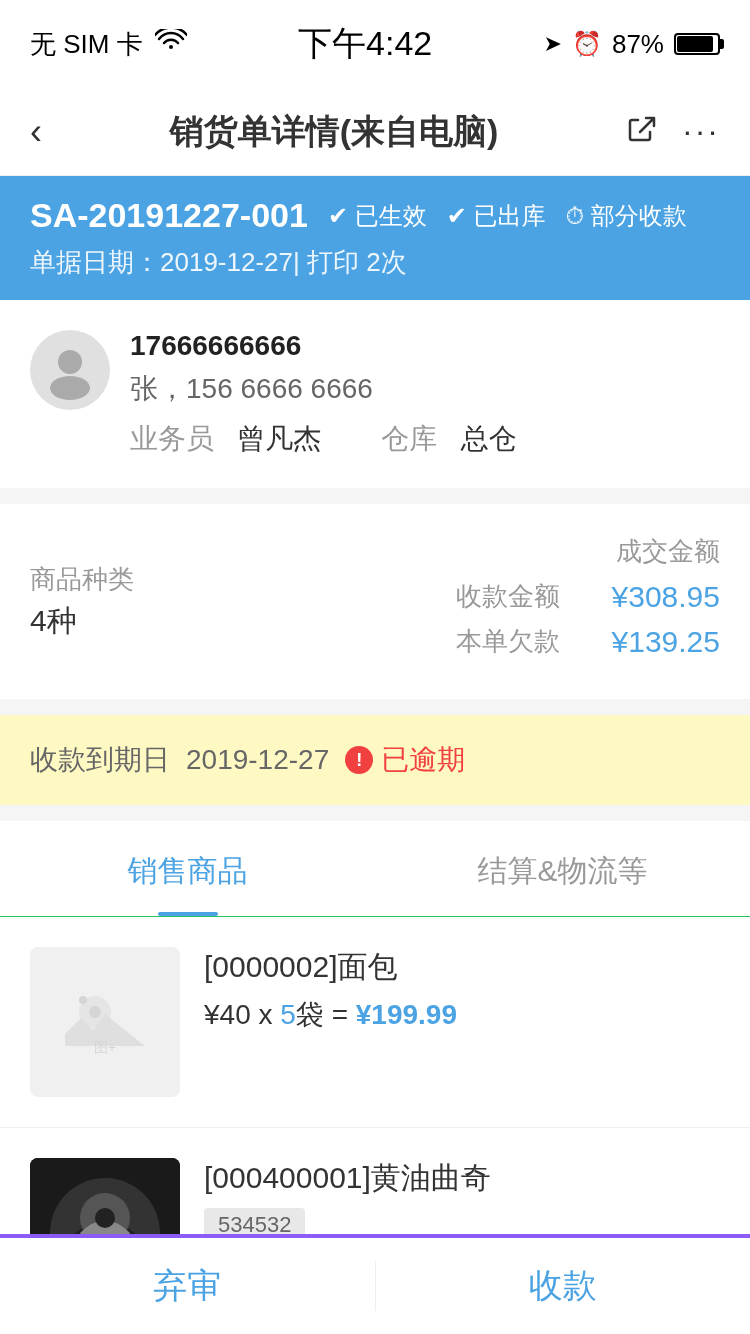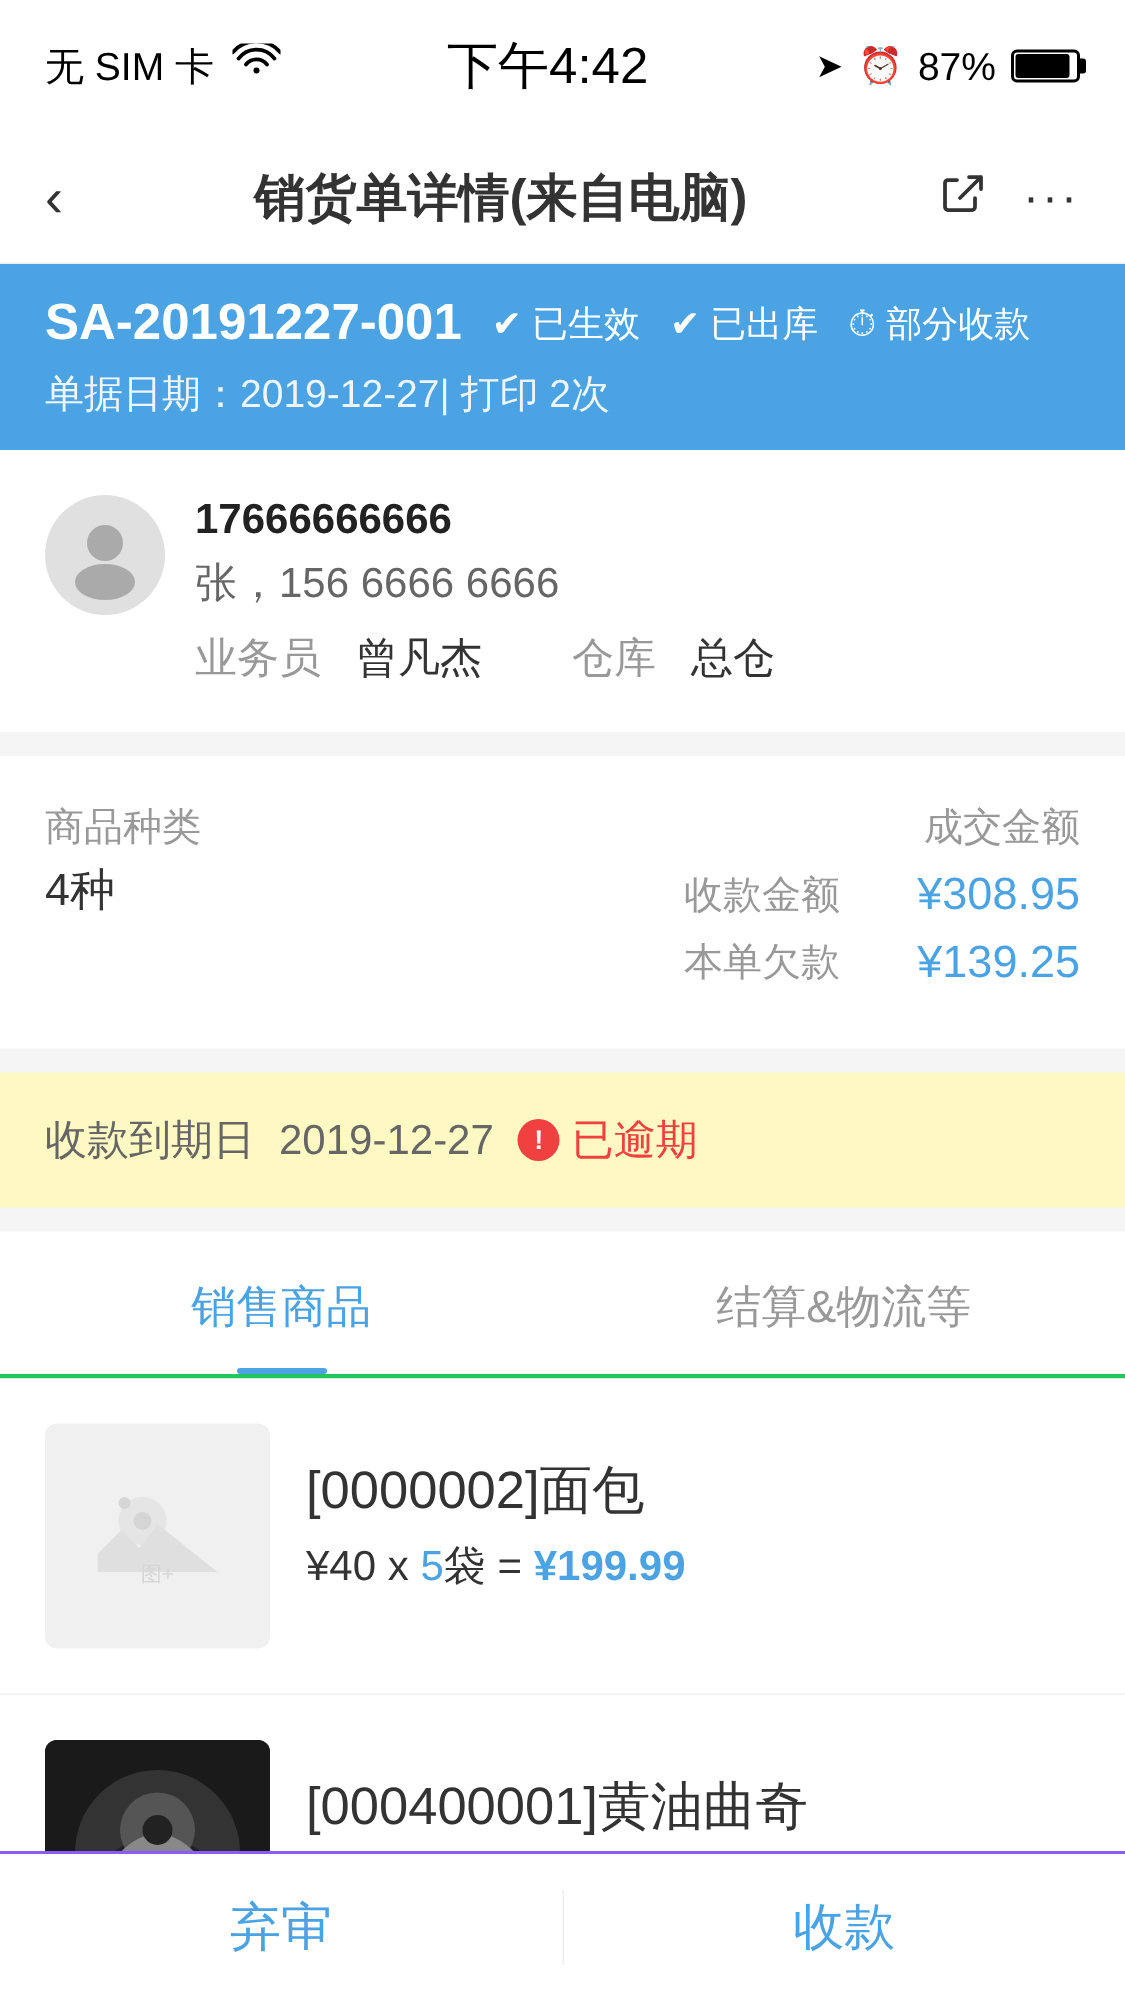--- a/index.html
+++ b/index.html
@@ -102,21 +102,21 @@
     .customer-meta { display: flex; align-items: center; gap: 60px; font-size: 28px; color: #666; }
     .meta-label { color: #999; }
     .meta-value { color: #333; font-weight: 500; }
 
     
     .stats-section {
       background: #fff;
       padding: 30px;
       margin-bottom: 16px;
       display: flex;
-      align-items: flex-start;
+      align-items: center;
       justify-content: space-between;
     }
     .stats-left { }
     .stats-left-label { font-size: 26px; color: #999; }
     .stats-left-value { font-size: 30px; color: #333; font-weight: 500; margin-top: 4px; }
     .stats-right { text-align: right; }
     .stats-row { display: flex; justify-content: flex-end; align-items: center; gap: 20px; margin-bottom: 10px; }
     .stats-row-label { font-size: 26px; color: #999; }
     .stats-row-value { font-size: 30px; color: #4BA3E3; font-weight: 500; min-width: 140px; text-align: right; }
 
@@ -139,21 +139,21 @@
     .overdue-dot {
       width: 28px; height: 28px; background: #f04040; border-radius: 50%;
       display: inline-flex; align-items: center; justify-content: center;
       color: #fff; font-size: 18px; font-weight: 700;
     }
 
     
     .tabs-section {
       background: #fff;
       display: flex;
-      border-bottom: 3px solid #22c55e;
+      border-bottom: 1px solid #22c55e;
     }
     .tab {
       flex: 1;
       text-align: center;
       padding: 30px 0 24px;
       font-size: 30px;
       color: #999;
       position: relative;
       cursor: pointer;
     }
@@ -190,21 +190,21 @@
       flex-shrink: 0;
       overflow: hidden;
       display: flex; align-items: center; justify-content: center;
     }
     .product-thumb-placeholder {
       width: 100%; height: 100%;
       display: flex; align-items: center; justify-content: center;
     }
     .product-thumb-placeholder svg { width: 80px; height: 80px; opacity: 0.3; }
     .product-details { flex: 1; }
-    .product-code-name { font-size: 35px; color: #333; margin-bottom: 8px; margin-top: 21px; }
+    .product-code-name { font-size: 30px; color: #333; margin-bottom: 8px; }
     .product-tag {
       display: inline-block;
       background: #e8e8e8;
       color: #666;
       font-size: 22px;
       padding: 4px 14px;
       border-radius: 4px;
       margin-bottom: 14px;
     }
     .product-price {
@@ -215,21 +215,21 @@
     .price-total { color: #4BA3E3; font-weight: 600; }
 
     
     .bottom-bar {
       position: fixed;
       bottom: 0;
       left: 0;
       width: 750px;
       height: 100px;
       background: #fff;
-      border-top: 2px solid #8b5cf6;
+      border-top: 4px solid #8b5cf6;
       display: flex;
       align-items: center;
     }
     .bottom-btn {
       flex: 1;
       text-align: center;
       font-size: 34px;
       font-weight: 500;
       padding: 20px 0;
       cursor: pointer;

